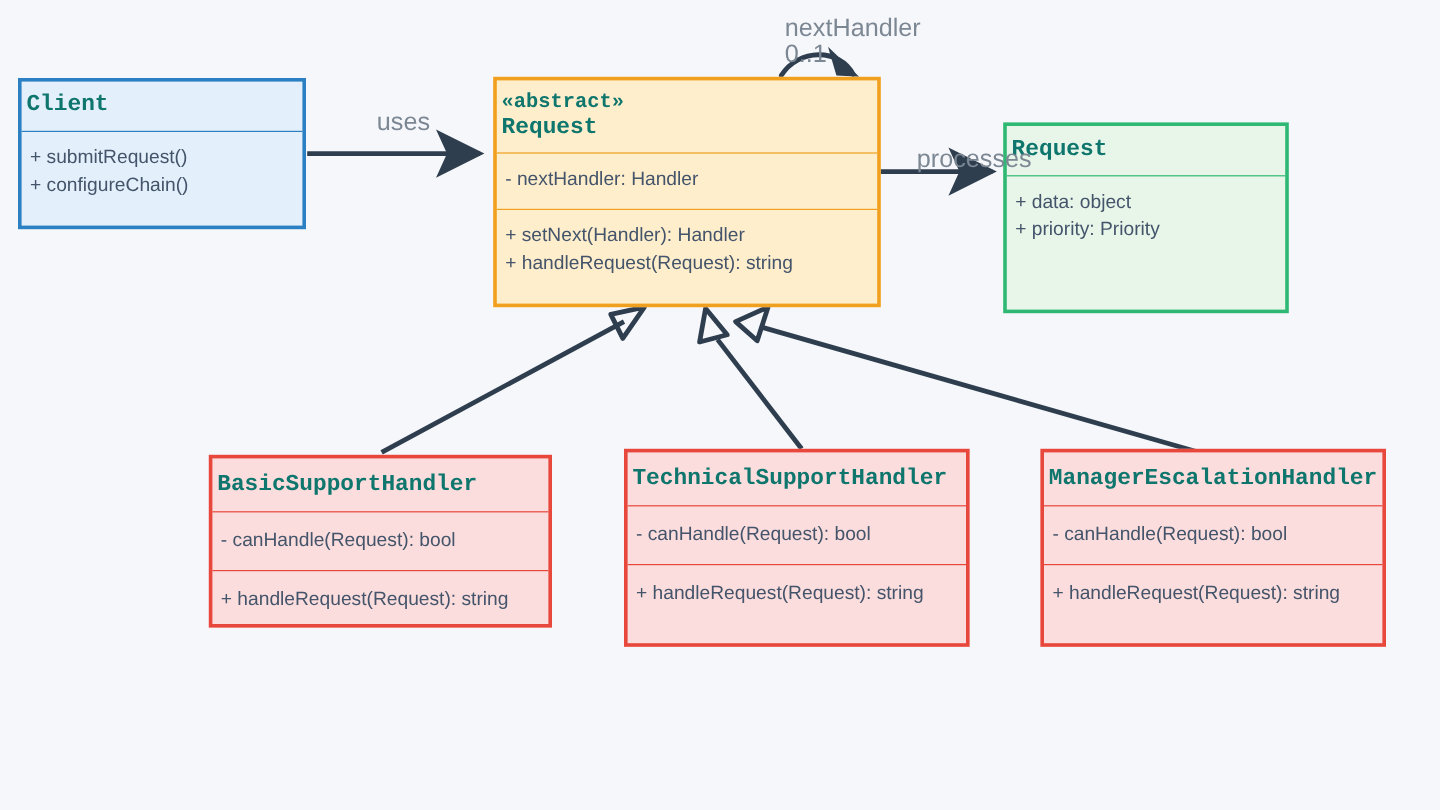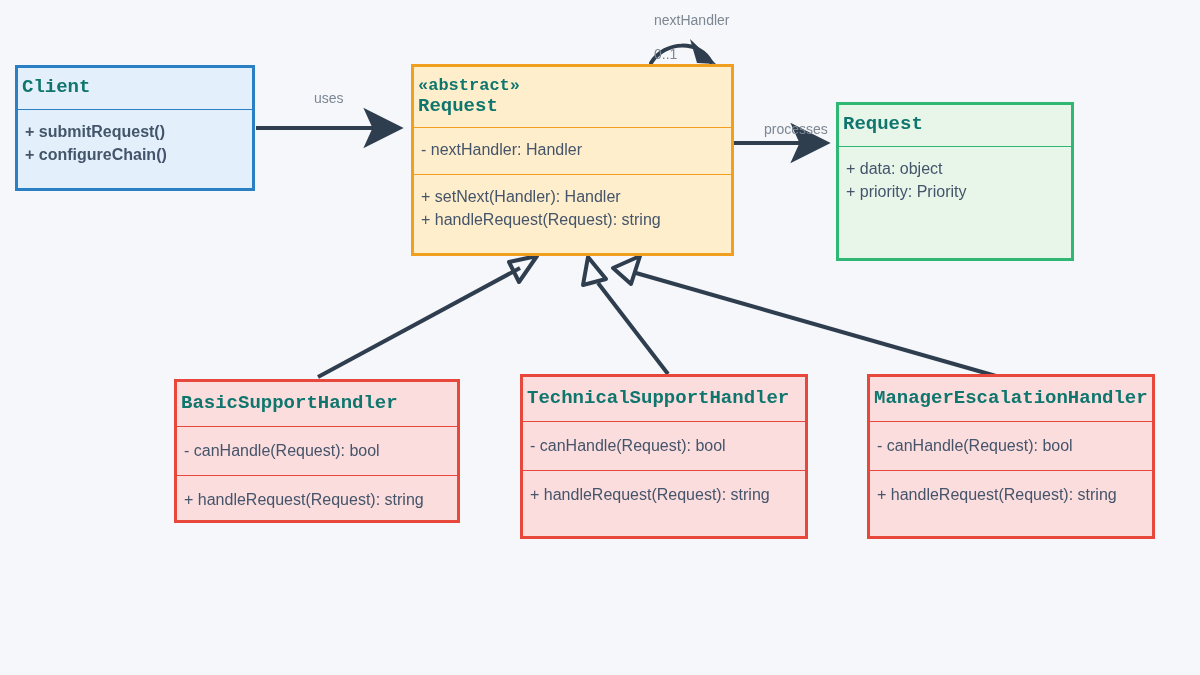--- a/index.html
+++ b/index.html
@@ -57,21 +57,21 @@
     font-size: 16px;
     color: #44546a;
     line-height: 1.45;
     white-space: nowrap;
   }
   .uml-compartment .row {
     display: block;
   }
   
   .theme-blue   { border-color:#2b80c4; background:#e3f0fb; }
-  .theme-blue   .uml-compartment { border-top-color:#2b80c4;font-weight:bold; }
+  .theme-blue   .uml-compartment { border-top-color:#2b80c4; }
   .theme-orange { border-color:#f0a01e; background:#ffeecc; }
   .theme-orange .uml-compartment { border-top-color:#f0a01e; }
   .theme-green  { border-color:#2eb873; background:#e8f5e9; }
   .theme-green  .uml-compartment { border-top-color:#2eb873; }
   .theme-red    { border-color:#e8483c; background:#fbdddd; }
   .theme-red    .uml-compartment { border-top-color:#e8483c; }
 
   
   #class-client    { left:15px;  top:65px;  width:240px; height:126px; }
   #class-handler   { left:411px; top:64px;  width:323px; height:192px; }
@@ -82,29 +82,29 @@
 
   #class-basic .uml-compartment,
   #class-technical .uml-compartment,
   #class-manager .uml-compartment { padding-top:12px; padding-bottom:13px; }
   #class-manager .uml-header,
   #class-technical .uml-header,
   #class-basic .uml-header { padding-top:11px; padding-bottom:11px; }
 
   .edge-label {
     position: absolute;
-    font-size: 14px;
+    font-size: 21px;
     color: #7c8794;
     white-space: nowrap;
     text-align: right;
   }
   #label-uses      { left:314px; top:90px; }
   #label-processes { left:764px; top:121px; }
   #label-nexthandler { left:654px; top:12px; }
-  #label-multiplicity { left:654px; top:46px; }
+  #label-multiplicity { left:654px; top:34px; }
 </style>
 </head>
 <body>
 
 <div id="canvas">
 
   <svg class="edges" viewBox="0 0 1200 675" width="1200" height="675">
     <defs>
       <marker id="solidArrow" viewBox="0 0 12 12" refX="10" refY="6" markerWidth="11" markerHeight="11" orient="auto-start-reverse">
         <path d="M 0 0.5 L 11 6 L 0 11.5 L 2.5 6 Z" fill="#2f3e4f"></path>

